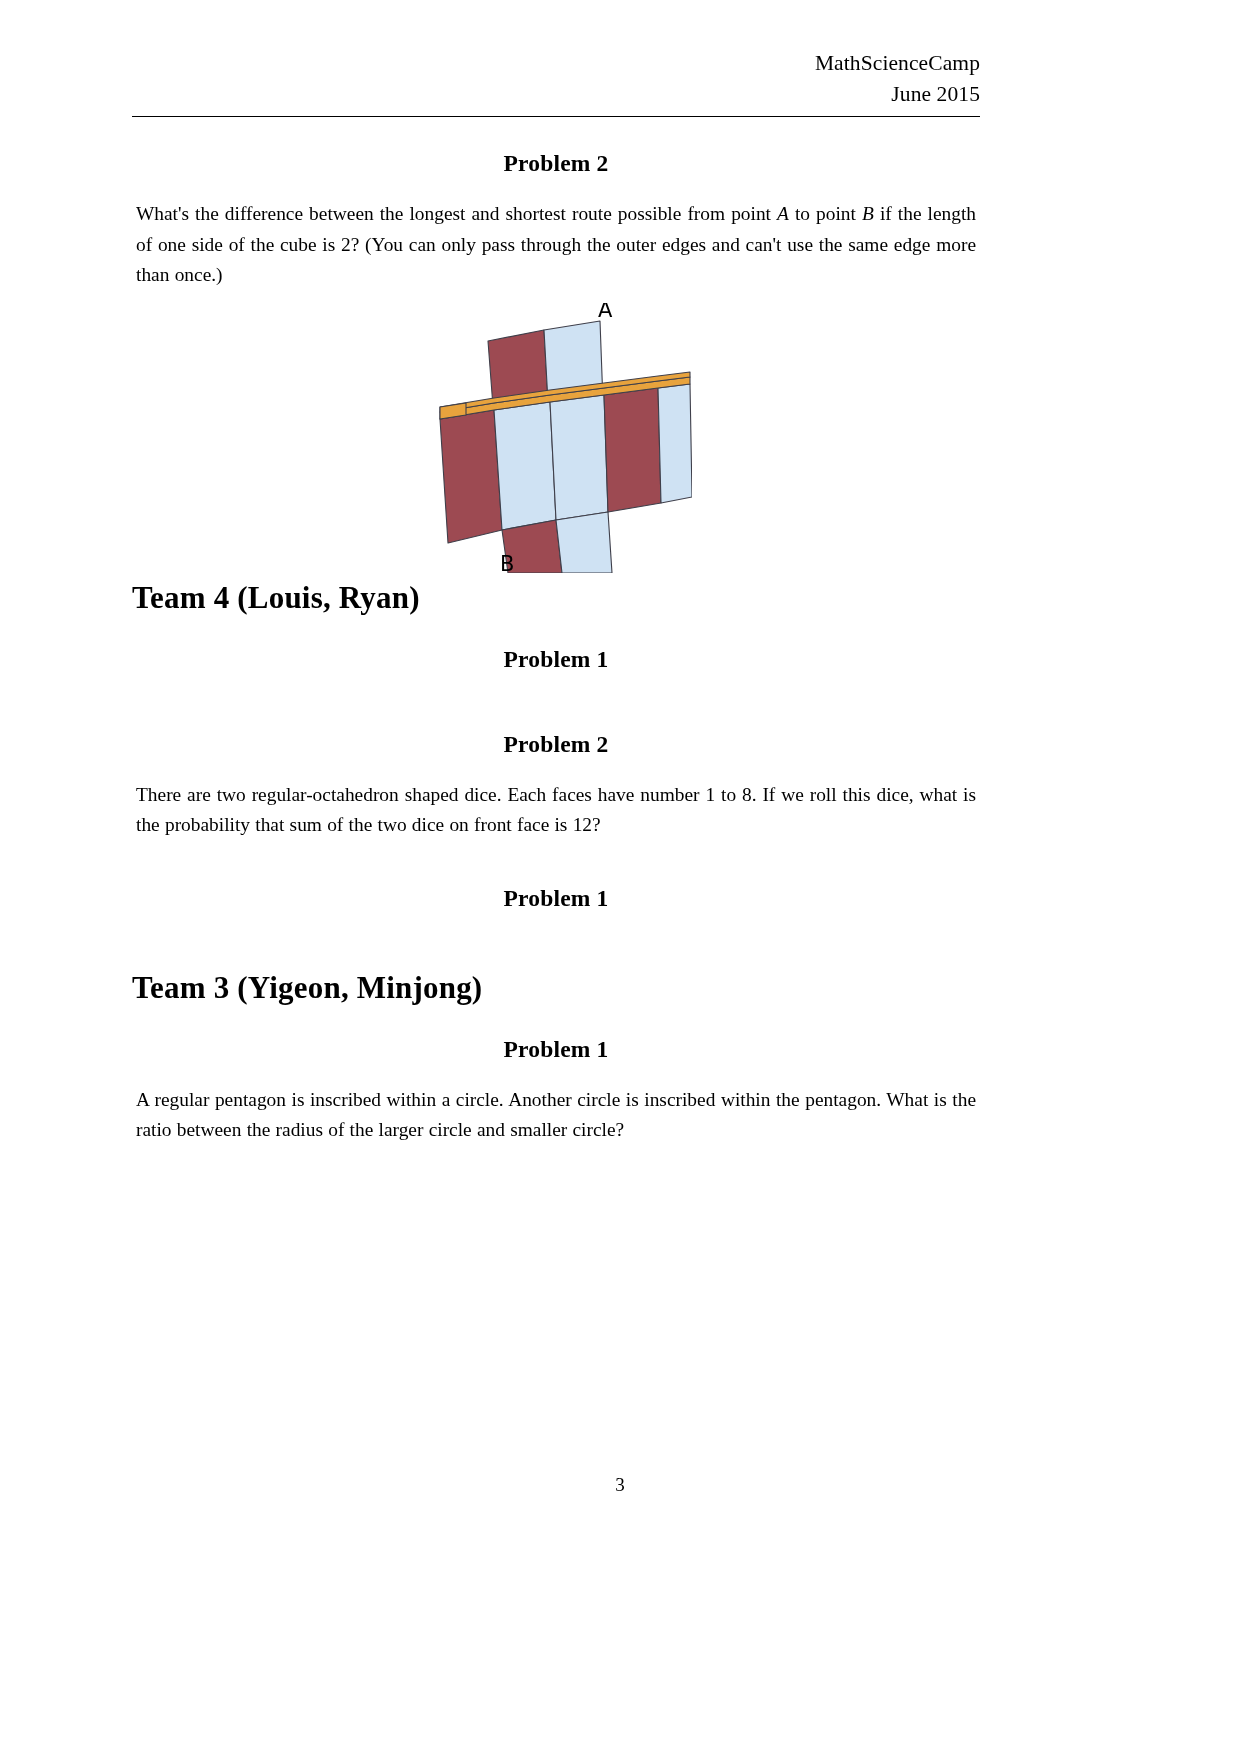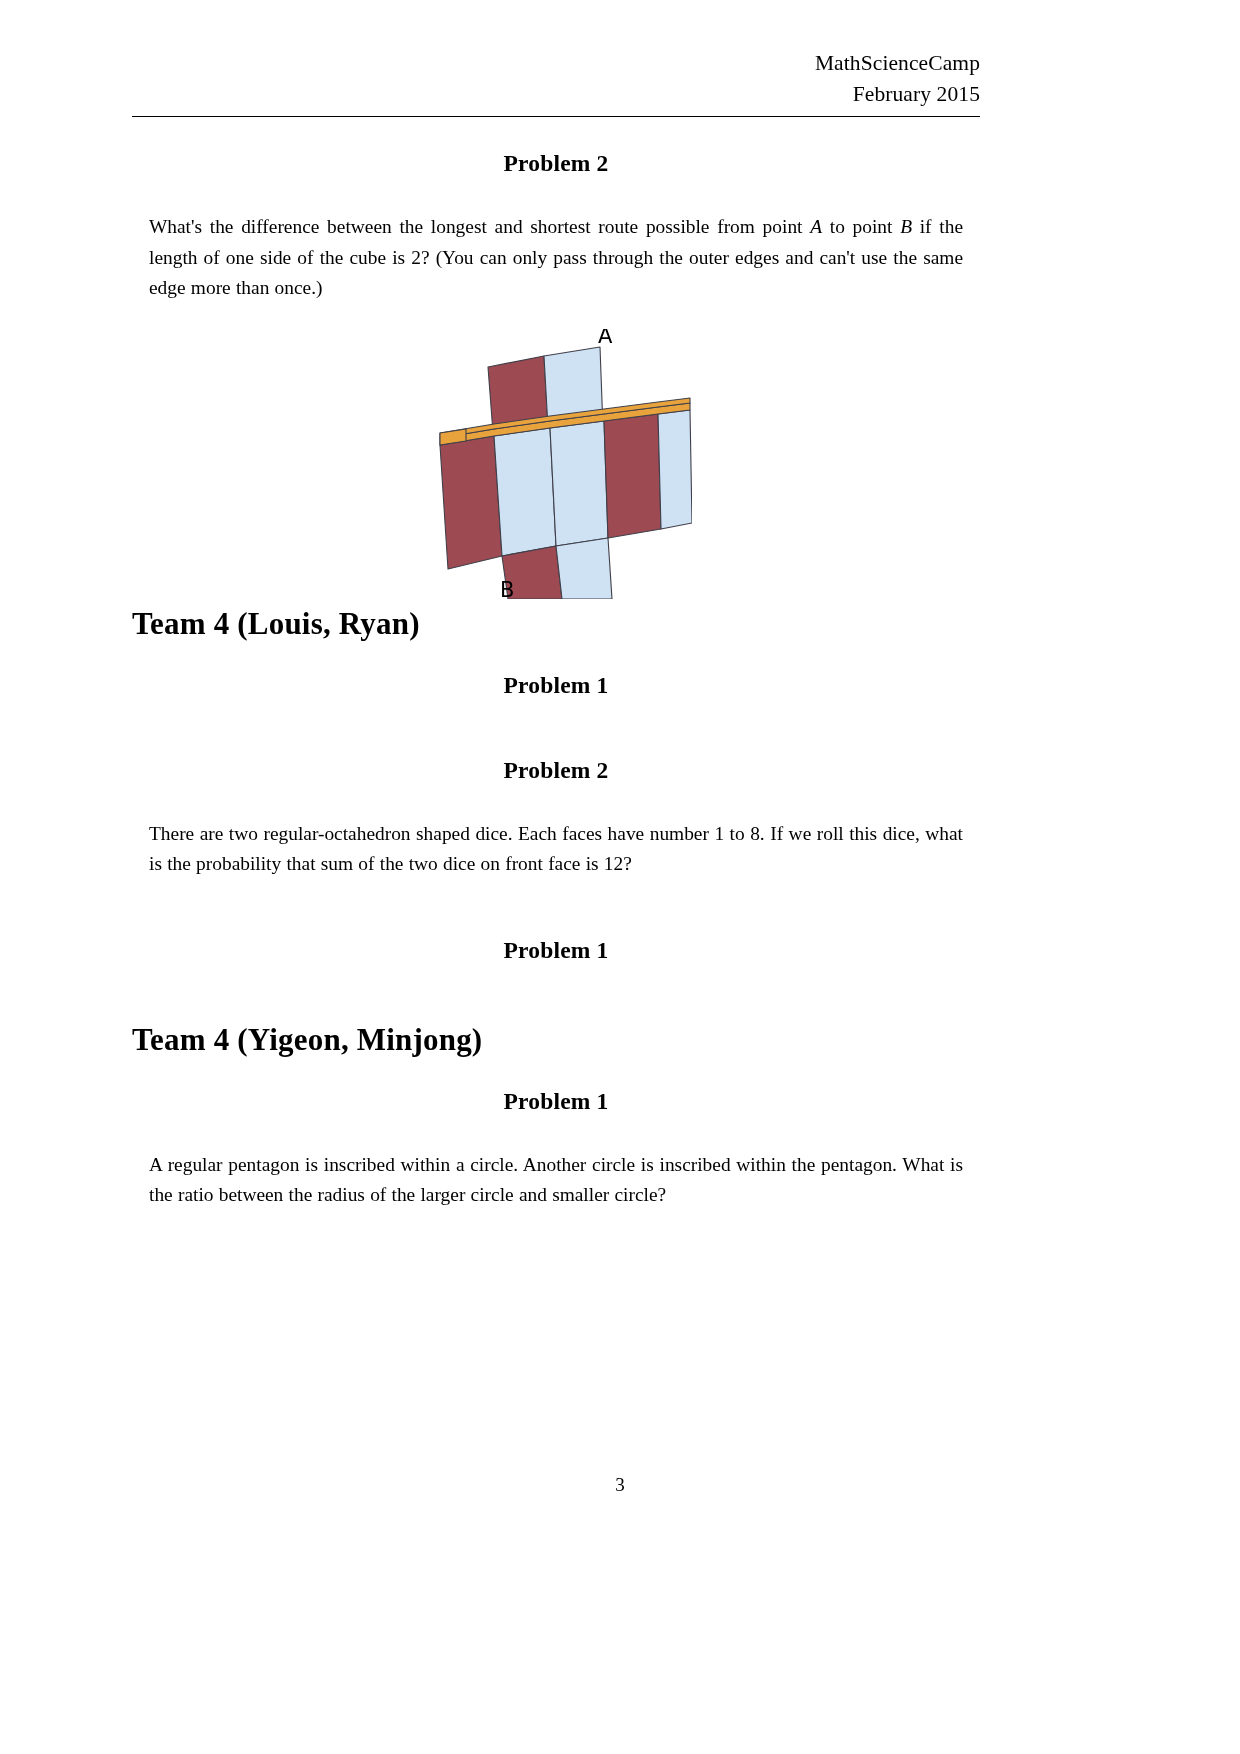--- a/index.html
+++ b/index.html
@@ -61,21 +61,21 @@
     font-size: 23.5px;
     font-weight: bold;
     margin: 0;
     padding: 0;
     letter-spacing: 0.2px;
     text-align: center;
   }
   p.body {
     font-size: 19.4px;
     line-height: 1.575;
-    margin: 17px;
+    margin: 4px;
     padding: 0;
     text-align: justify;
     text-justify: inter-word;
     word-spacing: 0.4px;
   }
   p.body .mi {
     font-style: italic;
     font-family: "Liberation Serif", "DejaVu Serif", serif;
   }
   .sp-after-head { height: 18px; }
@@ -110,21 +110,21 @@
     font-size: 19px;
   }
 </style>
 </head>
 <body>
 
 <div class="page">
 
   <div class="header">
     <span class="hline1">MathScienceCamp</span>
-    <span class="hline2">February 2015</span>
+    <span class="hline2">June 2015</span>
   </div>
   <div class="header-rule"></div>
 
   <div class="content">
 
     <h3 class="problem">Problem 2</h3>
     <div class="sp-after-head"></div>
     <p class="body"><span>What's the difference between the longest and shortest route possible from point </span><span class="mi">A</span><span> to point </span><span class="mi">B</span><span> if the length of one side of the cube is 2? (You can only pass through the outer edges and can't use the same edge more than once.)</span></p>
 
     <div class="figure-wrap">
@@ -170,21 +170,21 @@
 
     <h3 class="problem">Problem 2</h3>
     <div class="sp-after-head"></div>
     <p class="body">There are two regular-octahedron shaped dice. Each faces have number 1 to 8. If we roll this dice, what is the probability that sum of the two dice on front face is 12?</p>
     <div class="sp-problem-gap"></div>
 
     <h3 class="problem">Problem 1</h3>
     <div class="sp-after-head"></div>
     <div class="sp-problem-gap"></div>
 
-    <h2 class="team">Team 4 (Yigeon, Minjong)</h2>
+    <h2 class="team">Team 3 (Yigeon, Minjong)</h2>
     <div class="sp-team-gap"></div>
 
     <h3 class="problem">Problem 1</h3>
     <div class="sp-after-head"></div>
     <p class="body">A regular pentagon is inscribed within a circle. Another circle is inscribed within the pentagon. What is the ratio between the radius of the larger circle and smaller circle?</p>
 
   </div>
 
   <div class="footer">3</div>
 

